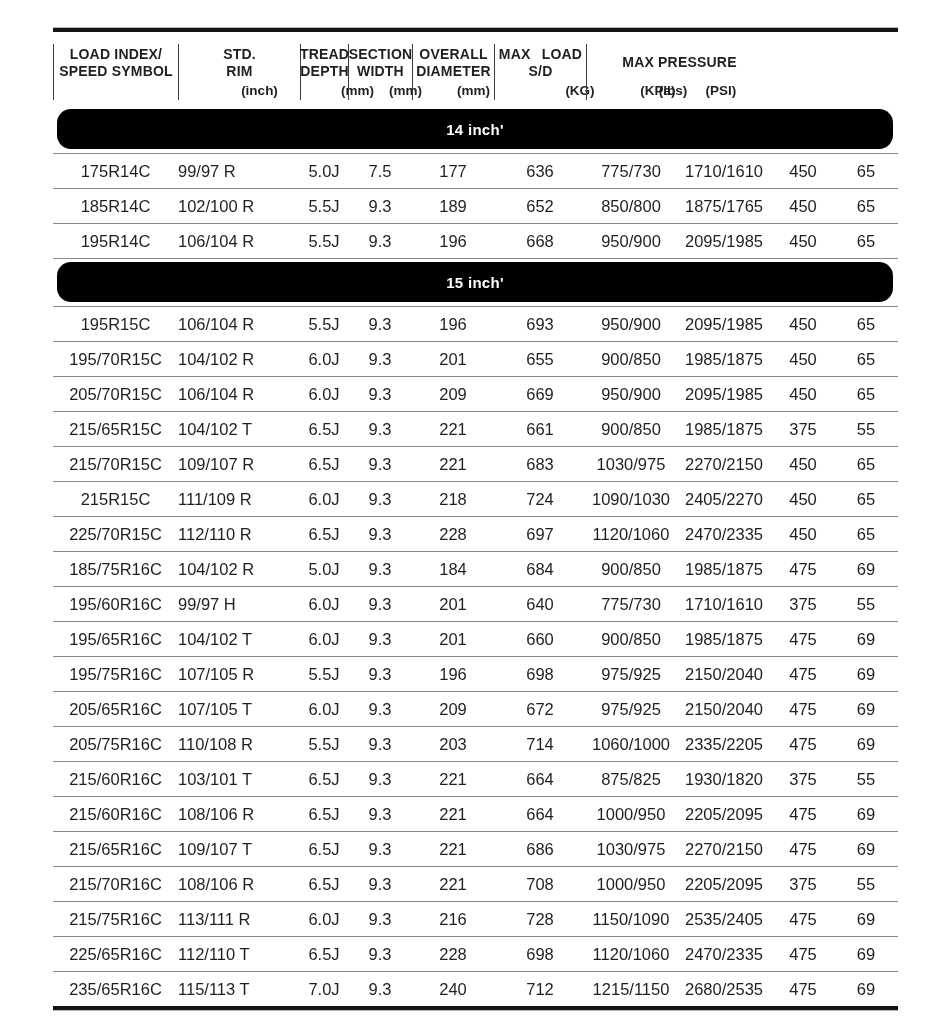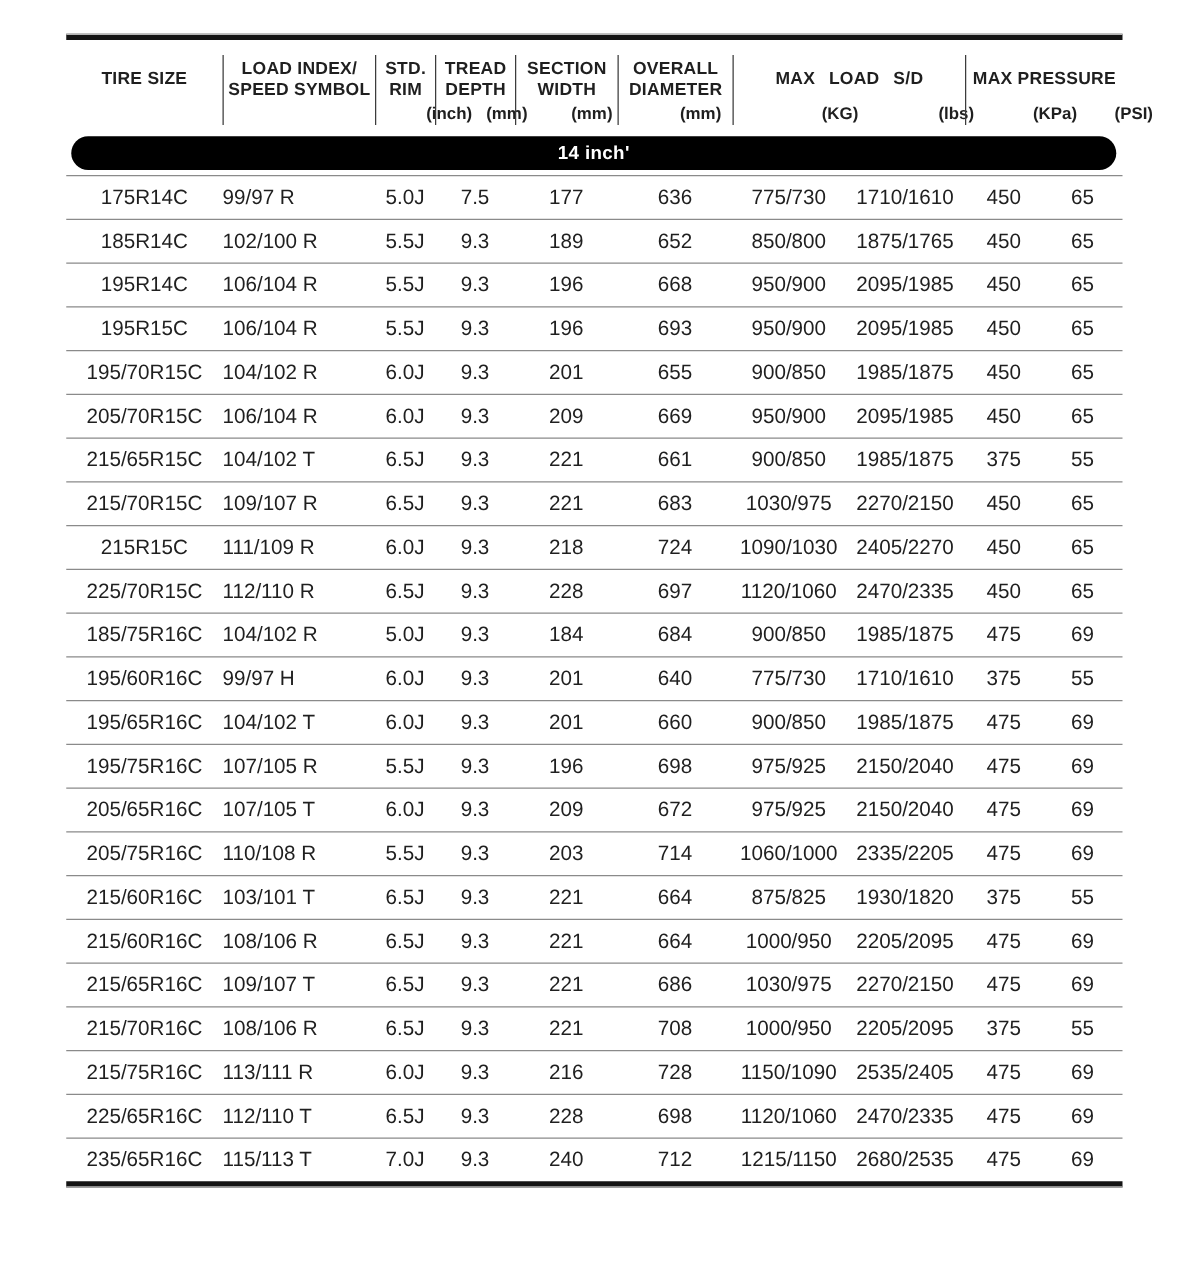--- a/index.html
+++ b/index.html
@@ -63,21 +63,21 @@
   .hunit.two { display: grid; }
   .hunit.two.kg-lbs { grid-template-columns: 90px 96px; }
   .hunit.two.kpa-psi { grid-template-columns: 62px 64px; }
 
   
   .band-wrap {
     padding: 3px 0 4px 0;
     border-bottom: 1px solid #8a8a8a;
   }
   .pill {
-    height: 27px;
+    height: 40px;
     margin: 0 5px 0 4px;
     background: #000000;
     border-radius: 14px;
     display: flex;
     align-items: center;
     justify-content: center;
   }
   .pill span {
     color: #ffffff;
     font-weight: 700;
@@ -103,26 +103,20 @@
 </style>
 </head>
 <body>
 
 <div class="page">
   <div class="table">
 
     <div class="rule-top"></div>
 
     <div class="header">
-      <div class="hcell">
-        <div class="hname">
-          <span>TIRE SIZE</span>
-        </div>
-        <div class="hunit"></div>
-      </div>
 
       <div class="hcell sep">
         <div class="hname">
           <span>LOAD INDEX/</span>
           <span>SPEED SYMBOL</span>
         </div>
         <div class="hunit"></div>
       </div>
 
       <div class="hcell sep">
@@ -216,20 +210,25 @@
             <div class="cell c3">9.3</div>
             <div class="cell c4">196</div>
             <div class="cell c5">668</div>
             <div class="cell c6">950/900</div>
             <div class="cell c7">2095/1985</div>
             <div class="cell c8">450</div>
             <div class="cell c9">65</div>
           </div>
         </div>
         <div class="section">
+          <div class="band-wrap">
+            <div class="pill">
+              <span>15 inch'</span>
+            </div>
+          </div>
           <div class="row">
             <div class="cell c0">195R15C</div>
             <div class="cell c1">106/104 R</div>
             <div class="cell c2">5.5J</div>
             <div class="cell c3">9.3</div>
             <div class="cell c4">196</div>
             <div class="cell c5">693</div>
             <div class="cell c6">950/900</div>
             <div class="cell c7">2095/1985</div>
             <div class="cell c8">450</div>

